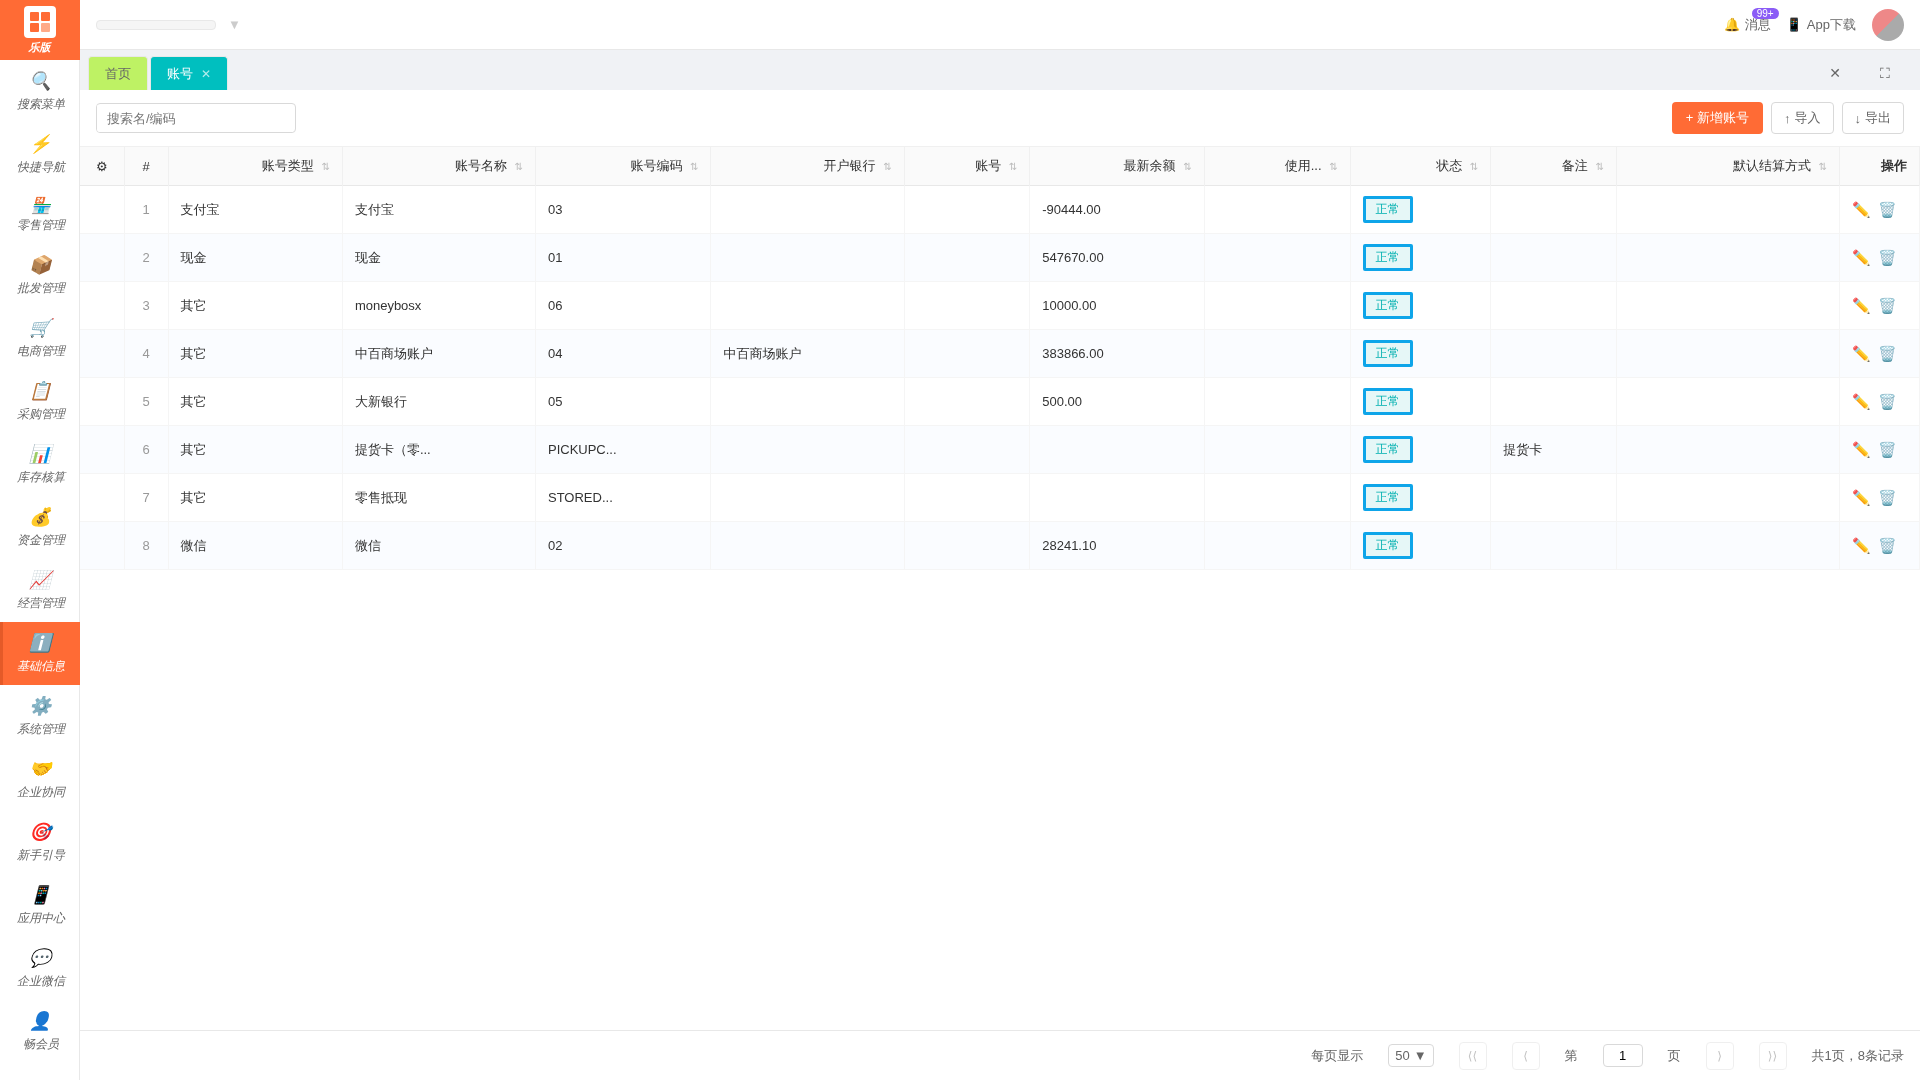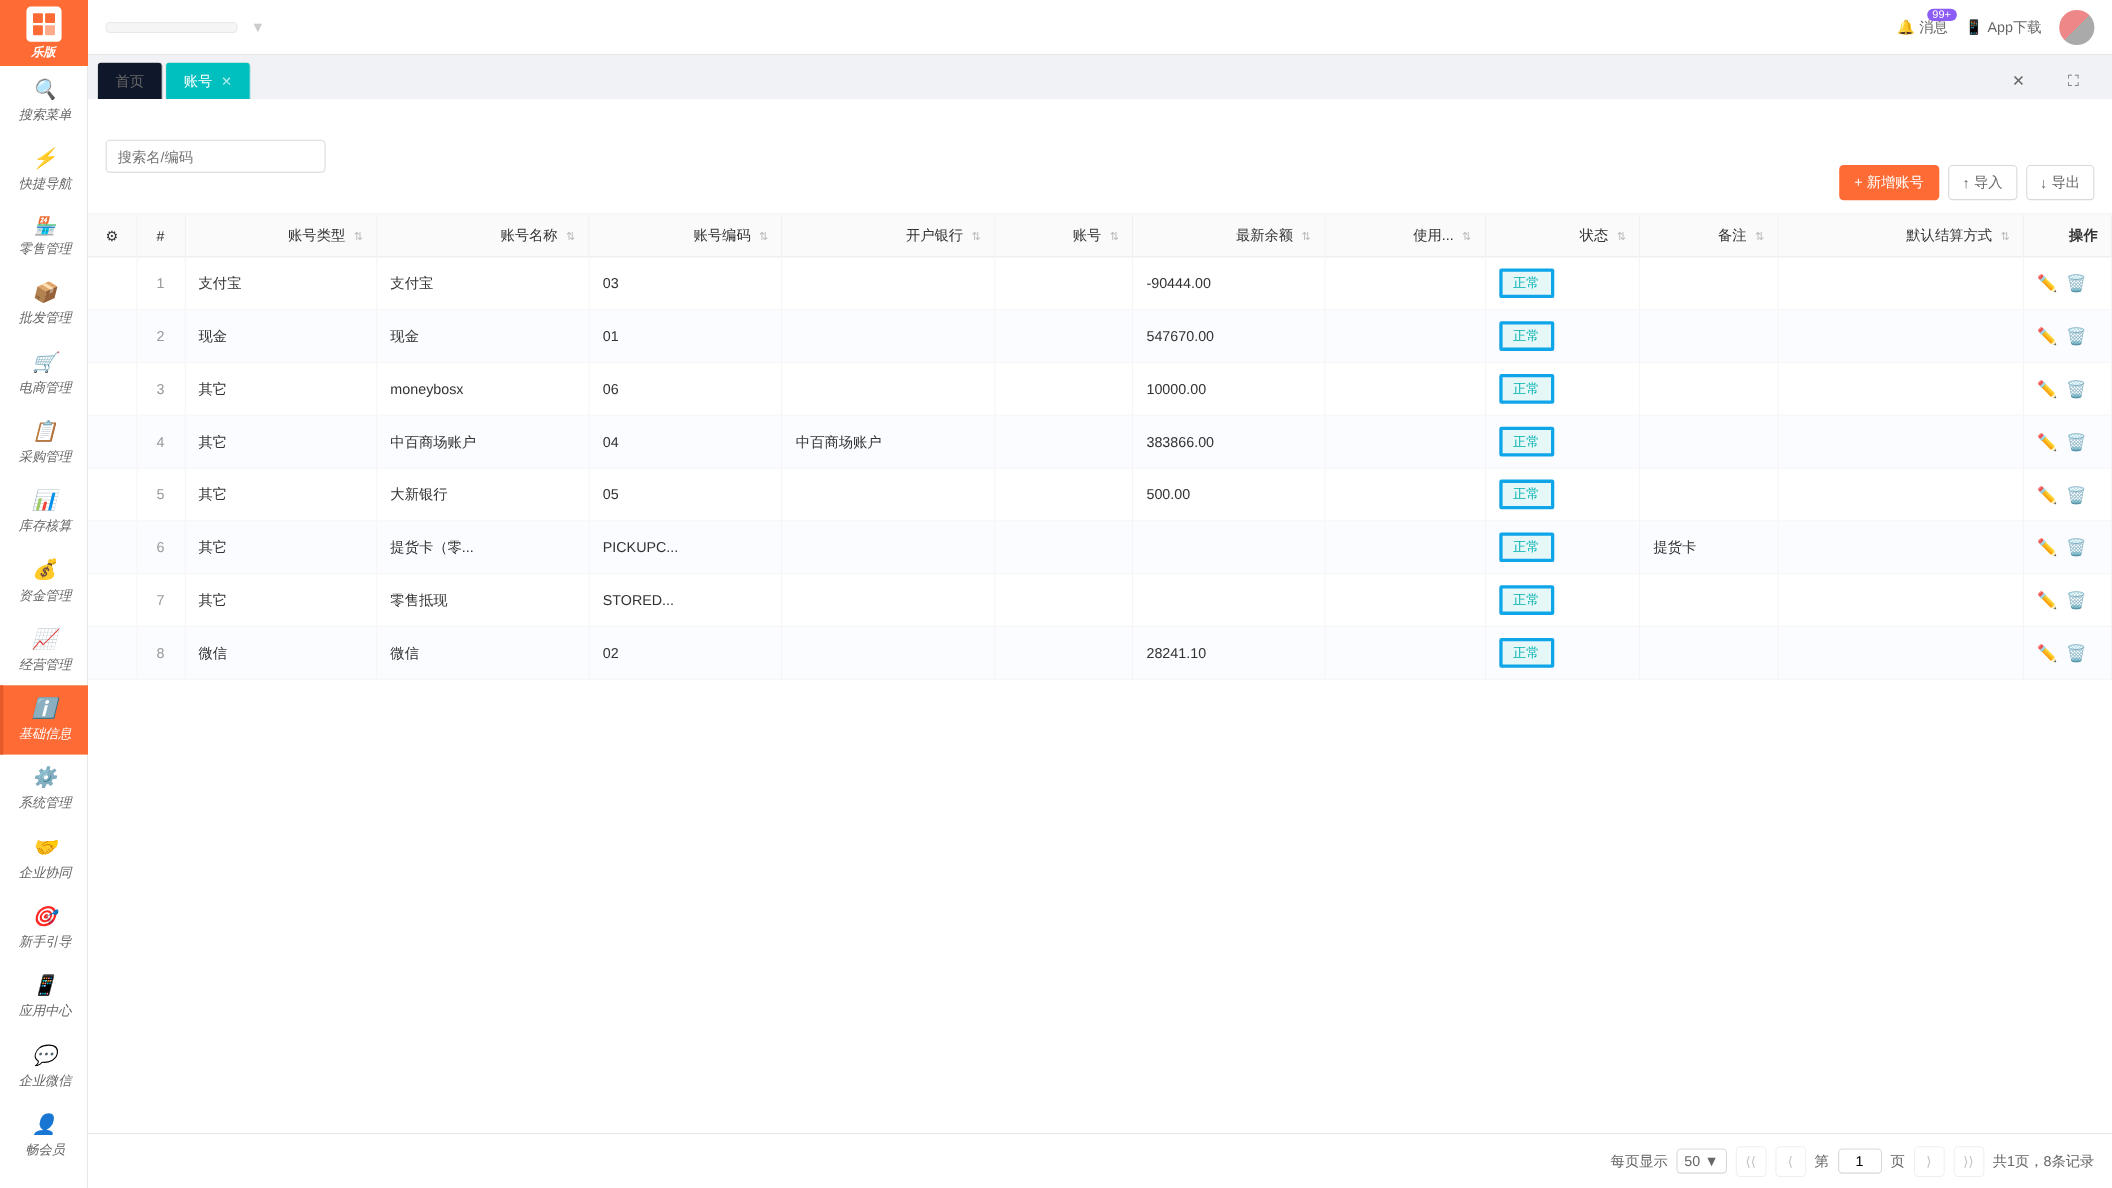--- a/index.html
+++ b/index.html
@@ -137,21 +137,21 @@
       background: #f0f2f5;
       display: flex;
       align-items: flex-end;
       padding: 0 8px;
       flex-shrink: 0;
       gap: 2px;
     }
     .tab {
       height: 34px;
       padding: 0 16px;
-      background: #0f172a;
+      background: #bef264;
       border-top-left-radius: 4px;
       border-top-right-radius: 4px;
       display: flex;
       align-items: center;
       gap: 8px;
       cursor: pointer;
       color: #666;
       font-size: 13px;
       border: 1px solid #e8e8e8;
       border-bottom: none;
@@ -198,21 +198,20 @@
       border: none;
       padding: 6px 10px;
       cursor: pointer;
       color: #999;
       font-size: 14px;
     }
     .action-btns {
       display: flex;
       align-items: center;
       gap: 8px;
-      margin-top: 48px;
     }
     .btn-primary {
       background: #ff6b35;
       color: #fff;
       border: none;
       border-radius: 4px;
       padding: 7px 14px;
       font-size: 13px;
       cursor: pointer;
       display: flex;
@@ -288,21 +287,21 @@
     }
 
     
     .pagination {
       height: 50px;
       border-top: 1px solid #e8e8e8;
       display: flex;
       align-items: center;
       justify-content: flex-end;
       padding: 0 16px;
-      gap: 8px;
+      gap: 25px;
       font-size: 13px;
       color: #666;
       flex-shrink: 0;
     }
     .page-select {
       border: 1px solid #d9d9d9;
       border-radius: 4px;
       padding: 3px 6px;
       font-size: 13px;
       display: flex;

